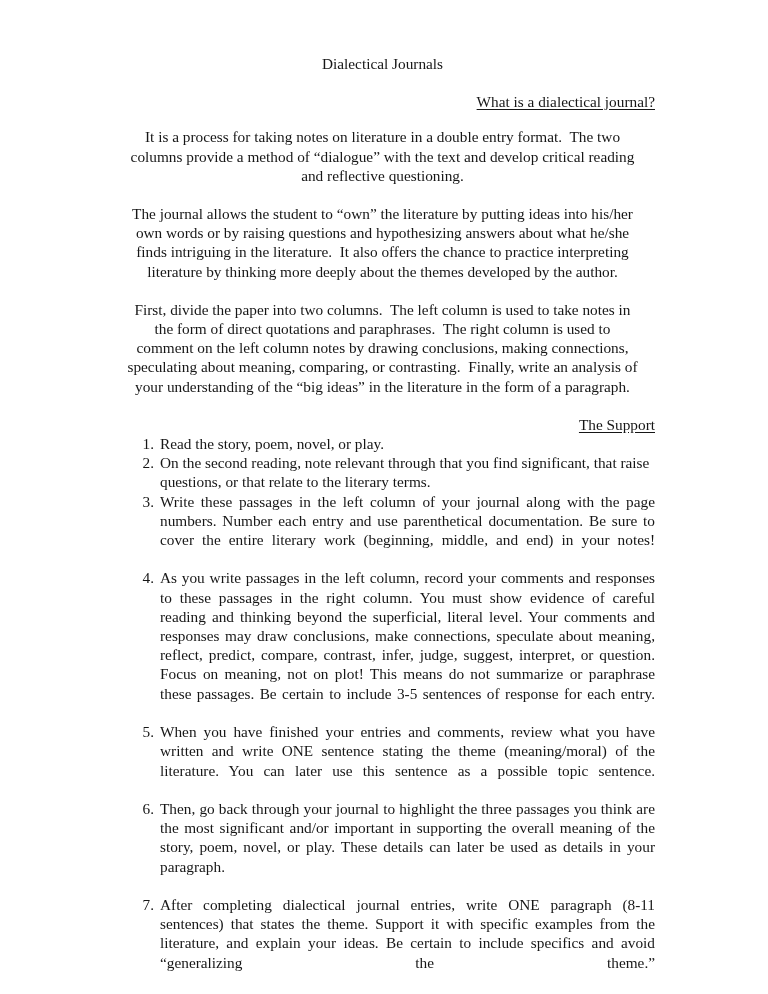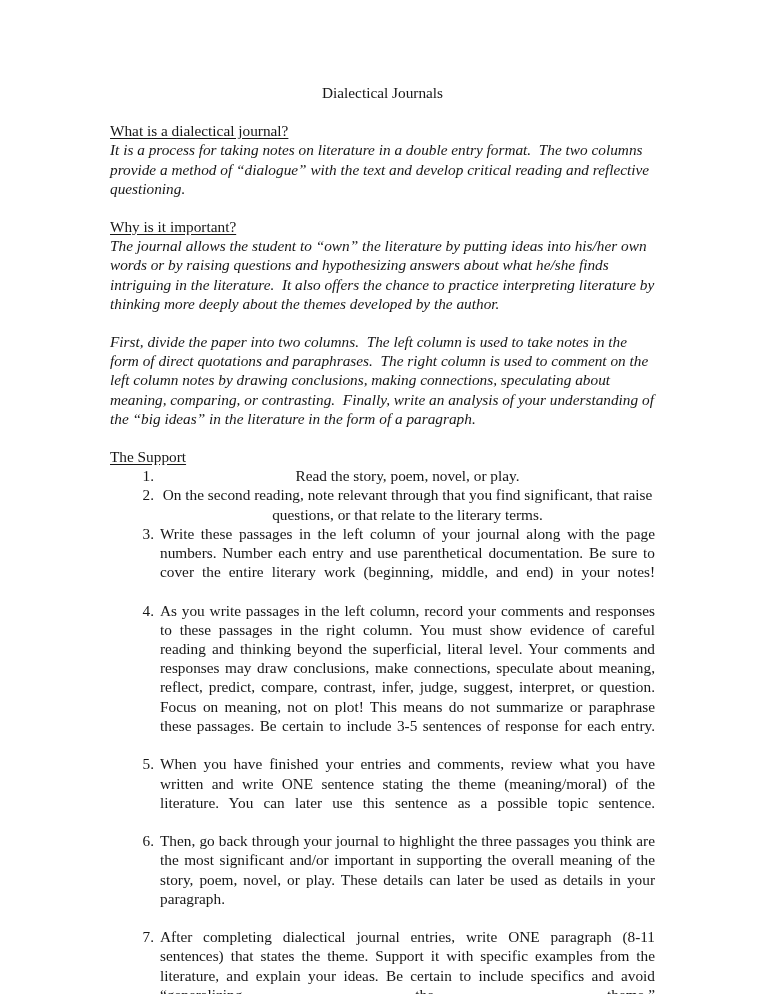--- a/index.html
+++ b/index.html
@@ -14,21 +14,21 @@
     font-family: "Liberation Serif", "DejaVu Serif", serif;
     color: #161616;
   }
 
   .page {
     position: relative;
     width: 768px;
     height: 994px;
     background: #ffffff;
     box-sizing: border-box;
-    padding: 83px 113px 0 110px;
+    padding: 54px 113px 0 110px;
   }
 
   .doc-title {
     text-align: center;
     font-size: 15.3px;
     line-height: 19.2px;
     margin: 0;
   }
   .doc-title .line { display: block; }
 
@@ -36,33 +36,33 @@
     margin-top: 19px;
   }
   .section.first { margin-top: 19px; }
 
   .heading {
     font-size: 15.3px;
     line-height: 19.2px;
     margin: 0;
     font-weight: normal;
     display: block;
+    text-align: right;
   }
   .heading span.u {
     text-decoration: underline;
     text-underline-offset: 1.5px;
   }
 
   .body-par {
     font-size: 15.3px;
     line-height: 19.2px;
-    margin: 0;
-    text-align: left;
+    margin: 16px;
+    text-align: center;
     white-space: pre-wrap;
-    font-style: italic;
   }
 
   ol.process {
     list-style: none;
     margin: 0;
     padding: 0;
     counter-reset: proc;
   }
   ol.process > li {
     counter-increment: proc;
@@ -81,21 +81,21 @@
     text-align: right;
     font-size: 15.3px;
     line-height: 19.2px;
   }
   ol.process > li.justify .li-text {
     text-align: justify;
     text-justify: inter-word;
     display: block;
   }
   ol.process > li.left .li-text {
-    text-align: center;
+    text-align: left;
     display: block;
   }
   
   ol.process > li.justify .li-text::after {
     content: "";
     display: inline-block;
     width: 100%;
   }
 </style>
 </head>
@@ -106,21 +106,20 @@
   <div class="doc-title">
     <span class="line">Dialectical Journals</span>
   </div>
 
   <div class="section first">
     <div class="heading"><span class="u">What is a dialectical journal?</span></div>
     <p class="body-par">It is a process for taking notes on literature in a double entry format.  The two columns provide a method of “dialogue” with the text and develop critical reading and reflective questioning.</p>
   </div>
 
   <div class="section">
-    <div class="heading"><span class="u">Why is it important?</span></div>
     <p class="body-par">The journal allows the student to “own” the literature by putting ideas into his/her own words or by raising questions and hypothesizing answers about what he/she finds intriguing in the literature.  It also offers the chance to practice interpreting literature by thinking more deeply about the themes developed by the author.</p>
   </div>
 
   <div class="section">
     <p class="body-par">First, divide the paper into two columns.  The left column is used to take notes in the form of direct quotations and paraphrases.  The right column is used to comment on the left column notes by drawing conclusions, making connections, speculating about meaning, comparing, or contrasting.  Finally, write an analysis of your understanding of the “big ideas” in the literature in the form of a paragraph.</p>
   </div>
 
   <div class="section">
     <div class="heading"><span class="u">The Support</span></div>
     <ol class="process">

